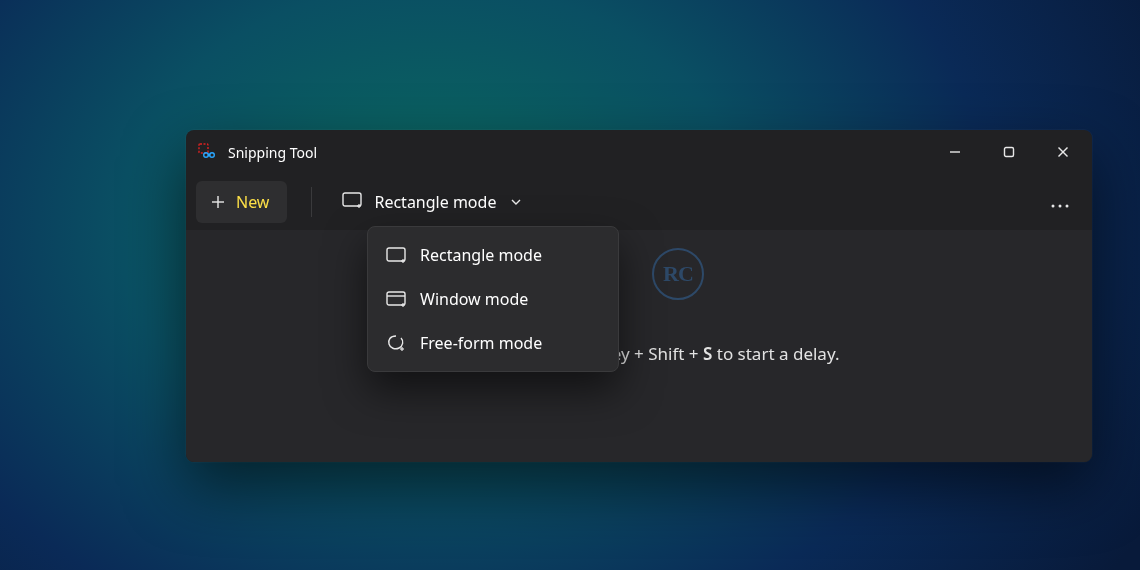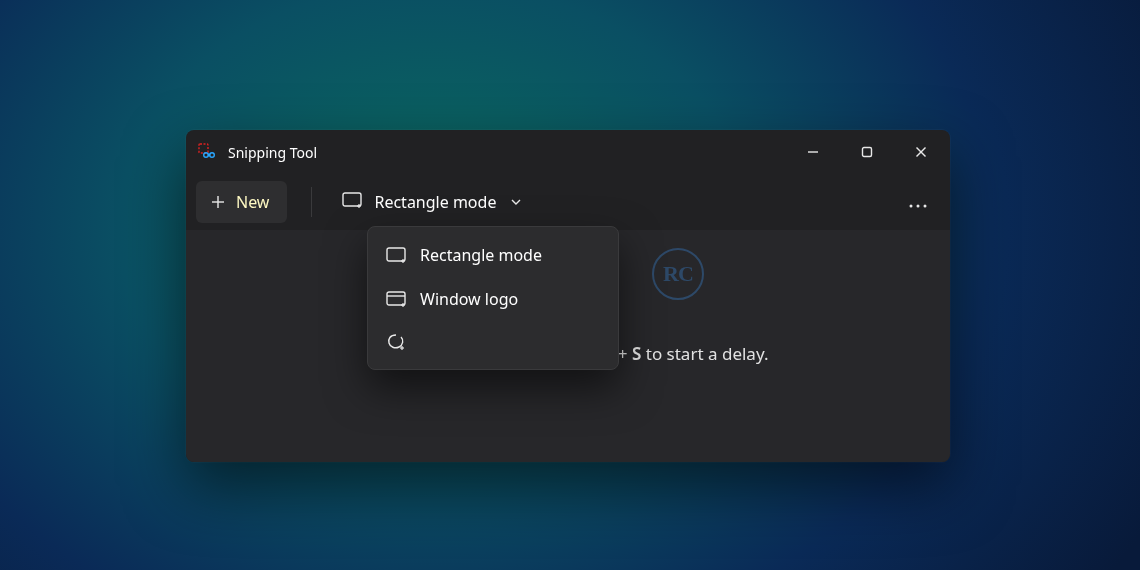--- a/index.html
+++ b/index.html
@@ -7,21 +7,21 @@
   body {
     font-family: "Segoe UI", system-ui, -apple-system, sans-serif;
     background: radial-gradient(ellipse 900px 700px at 38% 40%, #0a6b5f 0%, #0a4f63 35%, #0a2a57 62%, #081a3a 90%);
     position: relative;
     color: #e8e8e8;
   }
   .window {
     position: absolute;
     left: 186px;
     top: 130px;
-    width: 764px;
+    width: 906px;
     height: 332px;
     background: #212123;
     border-radius: 8px;
     box-shadow: 0 25px 60px rgba(0,0,0,0.55), 0 0 0 1px rgba(255,255,255,0.03);
     overflow: visible;
   }
   .titlebar {
     display: flex;
     align-items: center;
     height: 44px;
@@ -45,21 +45,21 @@
     padding: 6px 10px 6px 10px;
     gap: 10px;
     height: 56px;
   }
   .new-btn {
     display: inline-flex; align-items: center; gap: 10px;
     background: #2e2e30;
     border-radius: 6px;
     padding: 10px 18px 10px 14px;
     font-size: 16px;
-    color: #fef9c3;
+    color: #fde047;
   }
   .new-btn .plus { width: 16px; height: 16px; display: flex; align-items: center; justify-content: center; }
   .divider { width: 1px; height: 30px; background: #3a3a3c; margin: 0 10px 0 14px; }
   .mode-select, .delay-select {
     display: inline-flex; align-items: center; gap: 12px;
     padding: 8px 10px; border-radius: 6px;
     font-size: 16px; color: #fff;
   }
   .chev { margin-left: 2px; }
   .toolbar-spacer { flex: 1; }
@@ -216,26 +216,27 @@
     </div>
     <div class="dd-item">
       <span class="dd-icon">
         <svg width="20" height="16" viewBox="0 0 20 16">
             <rect x="1" y="1" width="18" height="13" rx="2"></rect>
             <line x1="1" y1="5" x2="19" y2="5"></line>
             <line x1="17" y1="12" x2="17" y2="16" stroke-width="1.2"></line>
             <line x1="15" y1="14" x2="19" y2="14" stroke-width="1.2"></line>
           </svg>
       </span>
-      <span>Window logo</span>
+      <span>Window mode</span>
     </div>
     <div class="dd-item">
       <span class="dd-icon">
         <svg width="20" height="18" viewBox="0 0 20 18">
           <path d="M10 2 C 4 2, 2 6, 3 10 C 4 14, 9 16, 13 14 C 17 12, 18 7, 15 4"></path>
           <line x1="16" y1="13" x2="16" y2="17" stroke-width="1.2"></line>
             <line x1="14" y1="15" x2="18" y2="15" stroke-width="1.2"></line>
         </svg>
       </span>
+      <span>Free-form mode</span>
     </div>
   </div>
 
 </div>
 
 </body></html>

